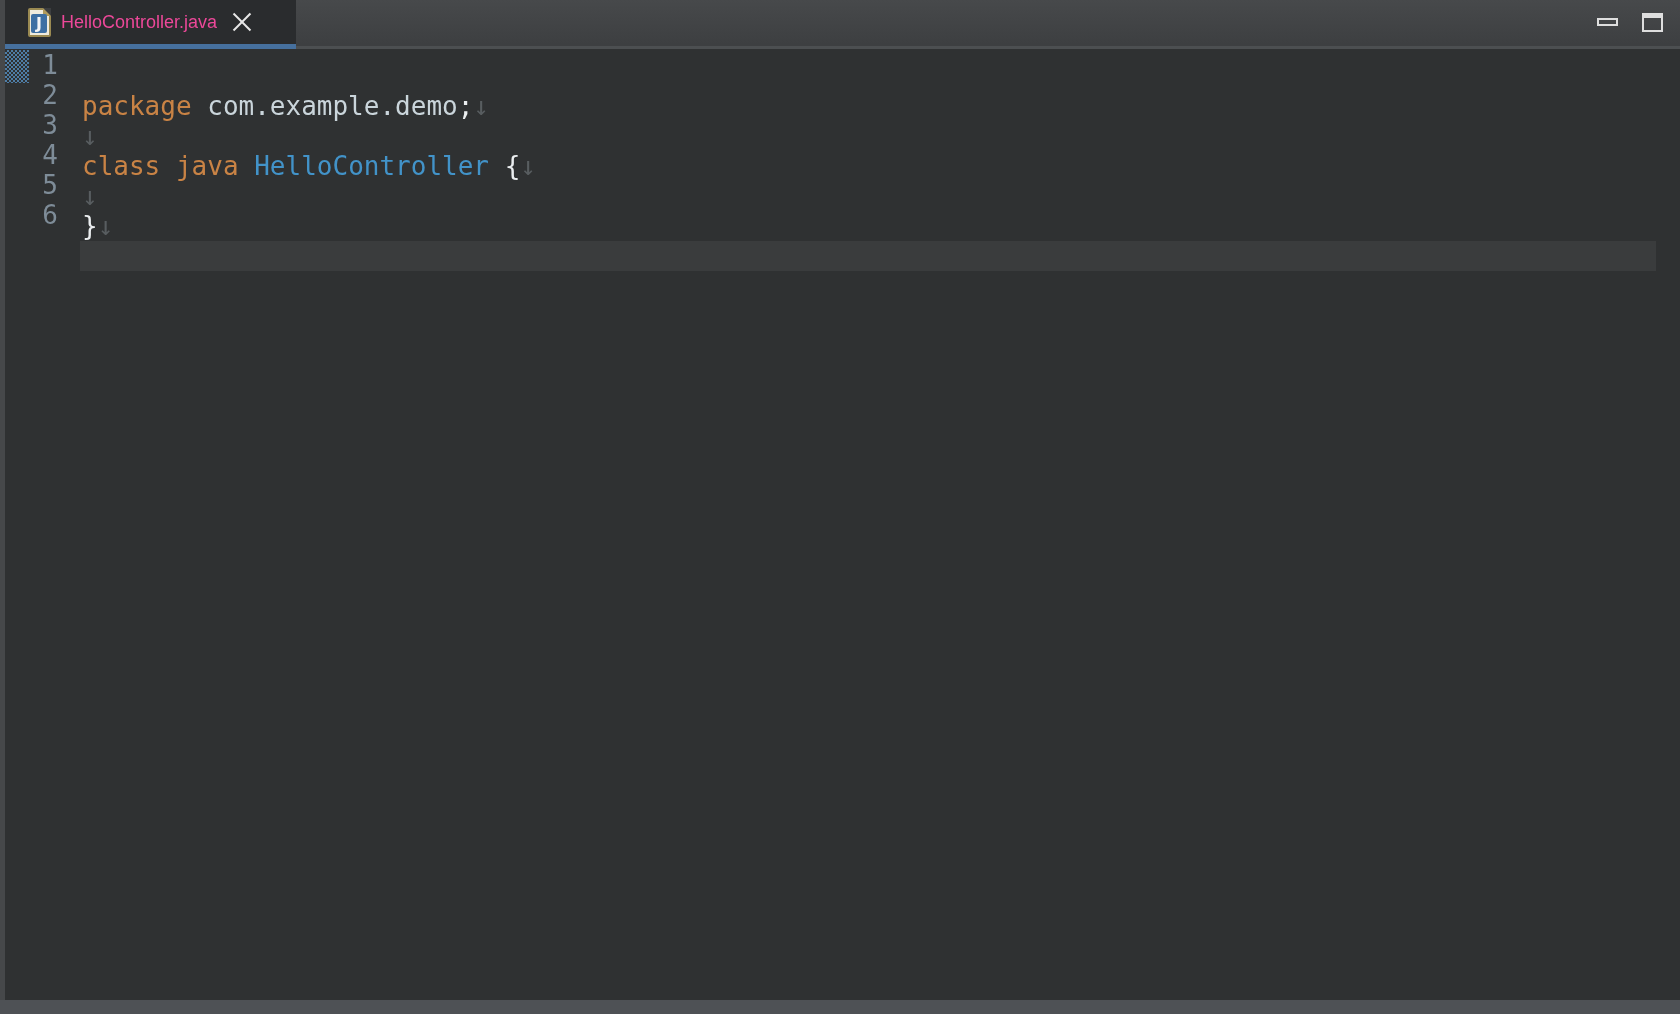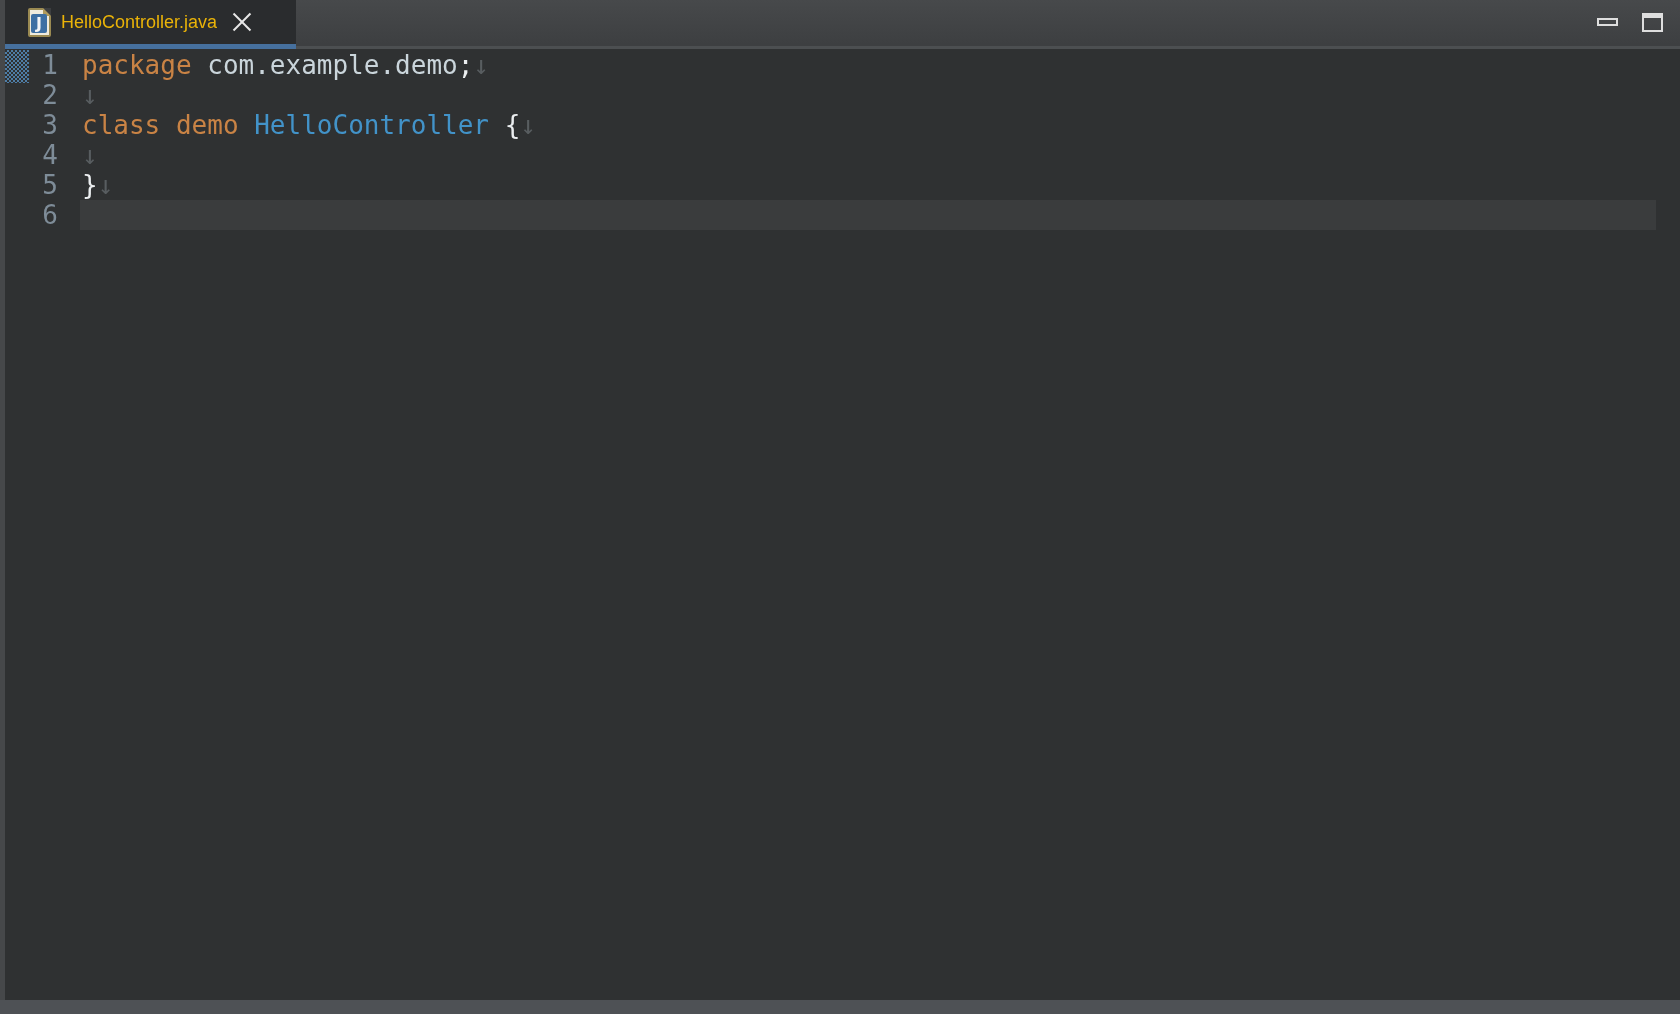--- a/index.html
+++ b/index.html
@@ -24,21 +24,21 @@
     z-index:4;
   }
   .tabbar-bottom-line{position:absolute;left:0;right:0;bottom:0;height:3px;background:#4C4F51;}
   .tab{
     position:absolute;left:4px;top:0;width:292px;height:49px;
     background:#2A2C2E;border-bottom:5px solid var(--tab-accent);
     display:flex;align-items:center;cursor:default;
   }
   .tab-title{
     font-family:"Liberation Sans","DejaVu Sans",sans-serif;
-    font-size:18px;color:#eab308;margin-left:10px;white-space:nowrap;
+    font-size:18px;color:#ec4899;margin-left:10px;white-space:nowrap;
   }
   
   .jicon{position:relative;width:23px;height:29px;margin-left:24px;flex:none;
     background:#EFEBDD;border:2px solid #9A8A52;border-radius:2px;}
   .jicon .fold{position:absolute;top:-2px;right:-2px;width:0;height:0;
     border-left:8px solid #B09B5C;border-top:8px solid #3C3E40;}
   .jicon .jbox{position:absolute;left:1px;top:4px;width:16px;height:19px;
     background:#3D6FA3;border-radius:2px;color:#F2F4F6;
     font-family:"DejaVu Sans","Liberation Sans",sans-serif;font-weight:bold;
     font-size:16px;line-height:19px;text-align:center;}
@@ -62,21 +62,21 @@
     font-size:26px;line-height:30px;
   }
   .ruler-col{width:25px;flex:none;padding-top:1px;}
   .range-indicator{
     width:24px;height:33px;
     background-image:repeating-conic-gradient(#4E7DA6 0% 25%, var(--editor-bg) 0% 50%);
     background-size:4px 4px;
   }
   .lineno-col{width:28px;flex:none;text-align:right;color:var(--line-number);padding-top:1px;}
   .lineno{height:30px;}
-  .code-col{flex:1;padding-left:22px;padding-top:1px;margin-right:24px;overflow:hidden;}
+  .code-col{flex:1;padding-left:22px;padding-top:16px;margin-right:24px;overflow:hidden;margin-top:26px;}
   .line{height:30px;white-space:pre;padding-left:2px;}
   .line.current{background:var(--current-line-bg);}
   .tok-keyword{color:var(--keyword);}
   .tok-plain{color:var(--plain);}
   .tok-punct{color:var(--punct);}
   .tok-type{color:var(--class-name);}
   .eol{color:var(--eol);}
   .overview-ruler{position:absolute;right:0;top:49px;bottom:14px;width:24px;background:var(--editor-bg);}
 </style>
 </head>
@@ -106,21 +106,21 @@
       <div class="lineno">1</div>
       <div class="lineno">2</div>
       <div class="lineno">3</div>
       <div class="lineno">4</div>
       <div class="lineno">5</div>
       <div class="lineno">6</div>
     </div>
   <div class="code-col">
       <div class="line"><span class="tok-keyword">package</span><span class="tok-plain"> </span><span class="tok-plain">com.example.demo</span><span class="tok-punct">;</span><span class="eol">↓</span></div>
       <div class="line"><span class="eol">↓</span></div>
-      <div class="line"><span class="tok-keyword">class</span><span class="tok-plain"> </span><span class="tok-keyword">demo</span><span class="tok-plain"> </span><span class="tok-type">HelloController</span><span class="tok-plain"> </span><span class="tok-punct">{</span><span class="eol">↓</span></div>
+      <div class="line"><span class="tok-keyword">class</span><span class="tok-plain"> </span><span class="tok-keyword">java</span><span class="tok-plain"> </span><span class="tok-type">HelloController</span><span class="tok-plain"> </span><span class="tok-punct">{</span><span class="eol">↓</span></div>
       <div class="line"><span class="eol">↓</span></div>
       <div class="line"><span class="tok-punct">}</span><span class="eol">↓</span></div>
       <div class="line current"></div>
     </div>
 </div>
 <div class="overview-ruler"></div>
 
 <div class="frame-left"></div>
 <div class="frame-bottom"></div>
 

